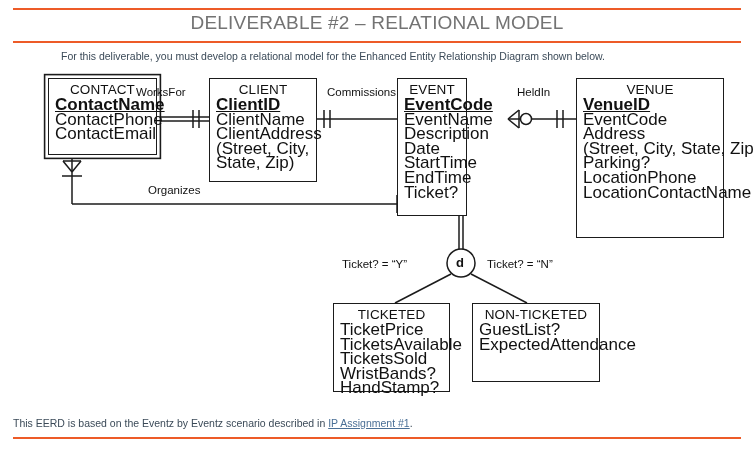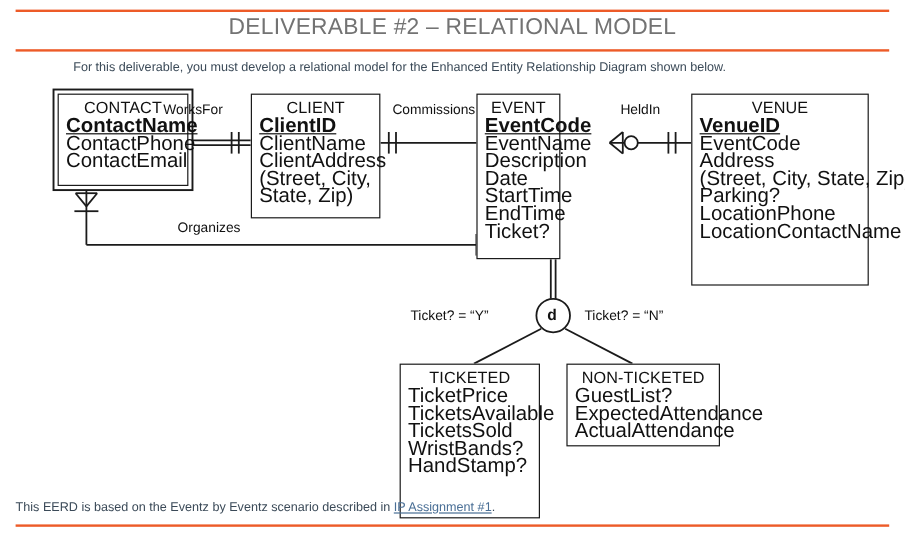--- a/index.html
+++ b/index.html
@@ -157,37 +157,36 @@
         <div class="attr pk">VenueID</div>
         <div class="attr">EventCode</div>
         <div class="attr">Address</div>
         <div class="attr">(Street, City, State, Zip)</div>
         <div class="attr">Parking?</div>
         <div class="attr">LocationPhone</div>
         <div class="attr">LocationContactName</div>
       </div>
     </div>
 
-    <div class="ent" style="left:333px;top:303px;width:117px;height:129px;">
+    <div class="ent" style="left:333px;top:303px;width:117px;height:89px;">
       <div class="ent-name">TICKETED</div>
       <div class="attrs">
         <div class="attr">TicketPrice</div>
         <div class="attr">TicketsAvailable</div>
         <div class="attr">TicketsSold</div>
         <div class="attr">WristBands?</div>
         <div class="attr">HandStamp?</div>
       </div>
     </div>
 
-    <div class="ent" style="left:472px;top:303px;width:128px;height:69px;">
+    <div class="ent" style="left:472px;top:303px;width:128px;height:79px;">
       <div class="ent-name">NON-TICKETED</div>
       <div class="attrs">
         <div class="attr">GuestList?</div>
         <div class="attr">ExpectedAttendance</div>
-        <div class="attr">ActualAttendance</div>
       </div>
     </div>
 
     <div class="rel-label" style="left:136px;top:86px;">WorksFor</div>
     <div class="rel-label" style="left:327px;top:86px;">Commissions</div>
     <div class="rel-label" style="left:517px;top:86px;">HeldIn</div>
     <div class="rel-label" style="left:148px;top:184px;">Organizes</div>
 
     <div class="disc-letter" style="left:456px;top:255px;">d</div>
     <div class="rel-label" style="left:342px;top:258px;">Ticket? = “Y”</div>

